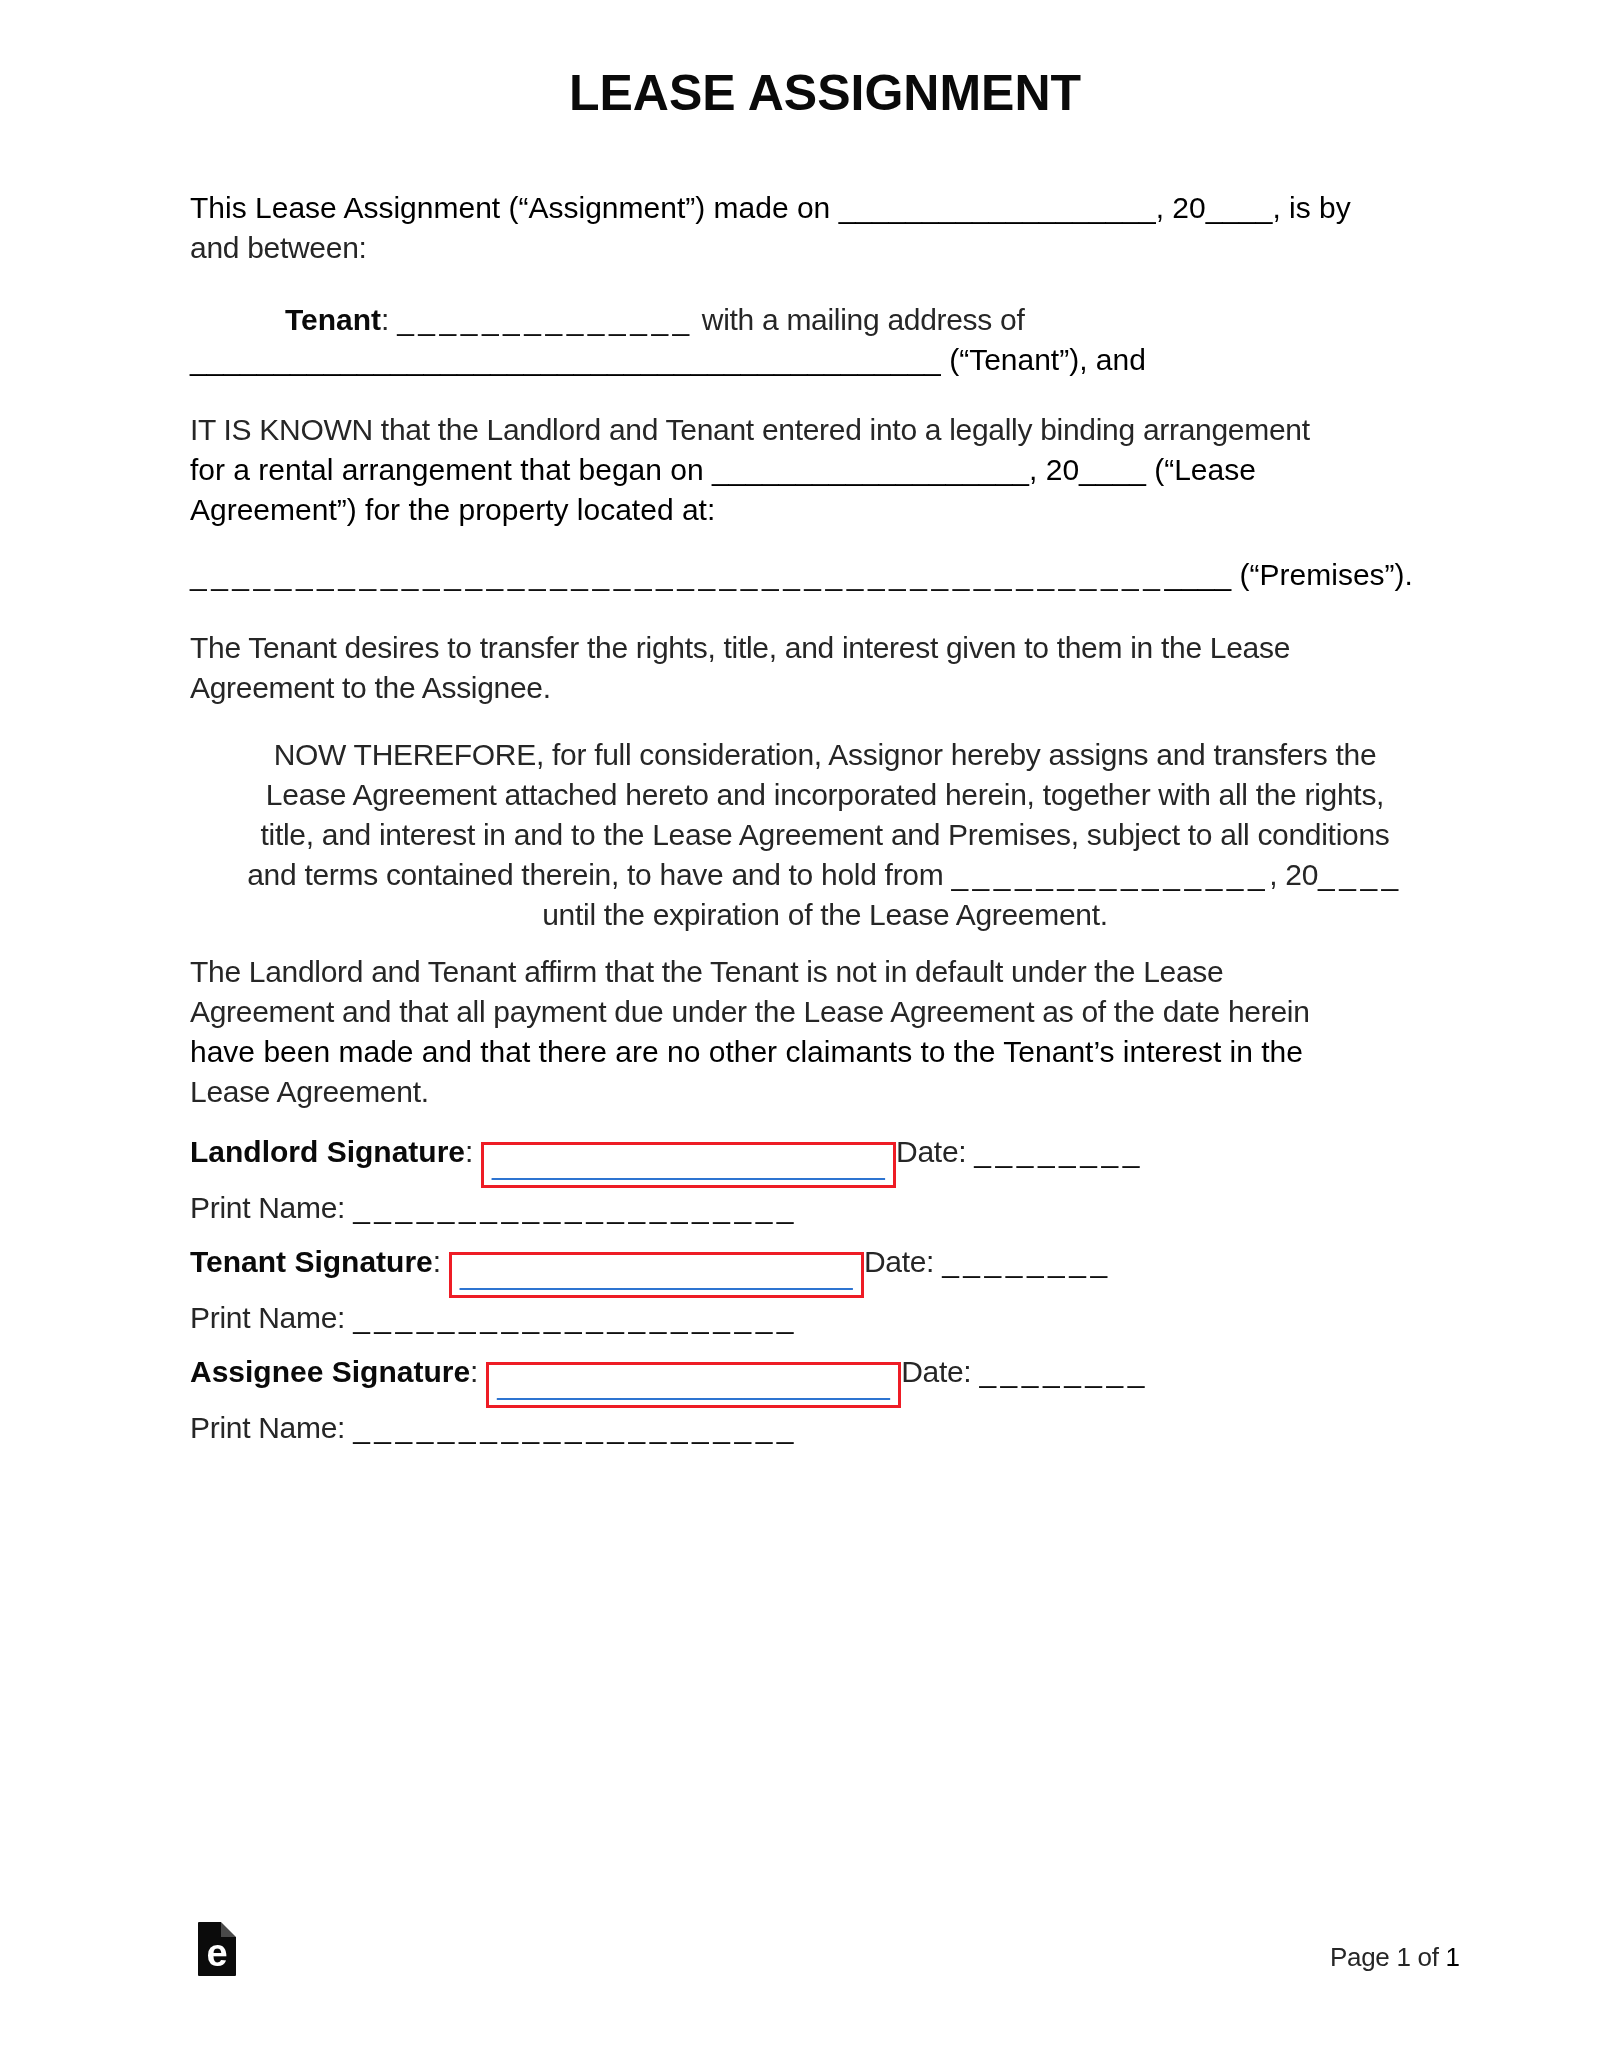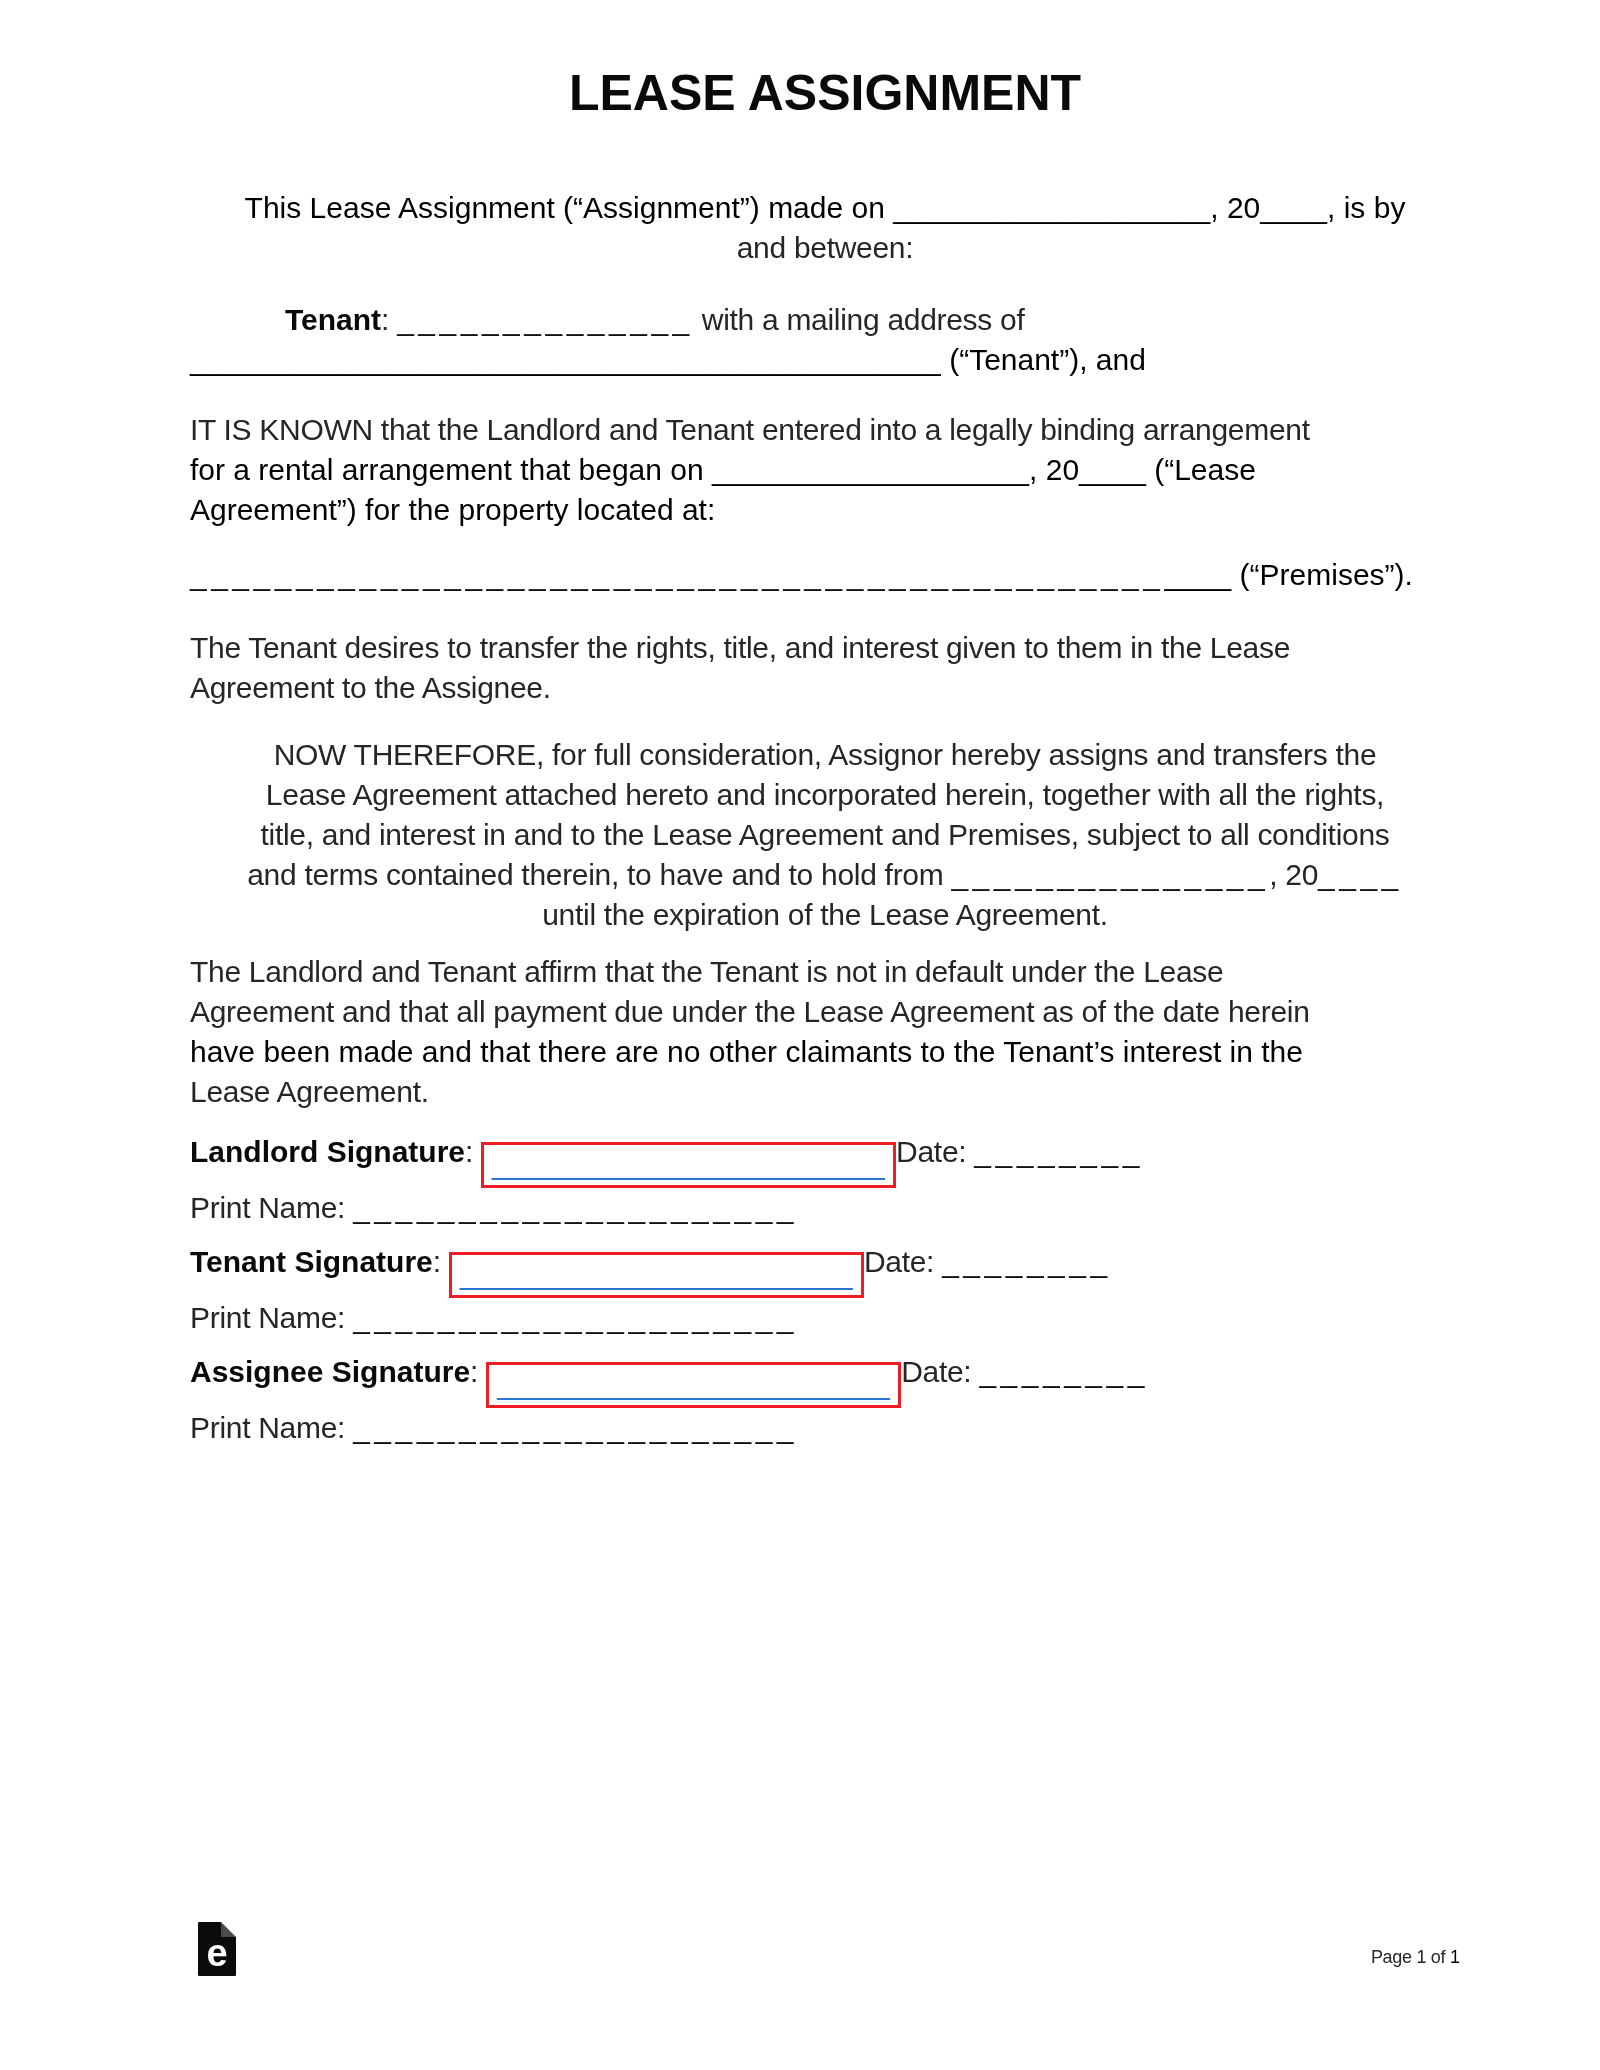--- a/index.html
+++ b/index.html
@@ -20,21 +20,21 @@
   .title {
     margin:0 0 64px 0;
     font-size:50px;
     line-height:62px;
     font-weight:bold;
     text-align:center;
     color:#0a0a0a;
   }
   .para { margin:0; }
   .indent { text-indent:95px; }
-  .mb32 { margin-bottom:32px;text-align:center; }
+  .mb32 { margin-bottom:32px; }
   .mb30 { margin-bottom:30px; }
   .mb25 { margin-bottom:25px; }
   .mb33 { margin-bottom:33px; }
   .mb27 { margin-bottom:27px; }
   .mb17 { margin-bottom:17px;text-align:center; }
   .mb20 { margin-bottom:20px; }
   .mb14 { margin-bottom:14px; }
 
   
   .reg  { color:#000000; }
@@ -83,21 +83,21 @@
     text-align:center;
     color:#ffffff;
     font-weight:bold;
     font-size:38px;
     line-height:46px;
   }
   .page-label {
     position:absolute;
     right:140px;
     top:1941px;
-    font-size:18px;
+    font-size:26px;
     line-height:32px;
     white-space:pre;
   }
 </style>
 </head>
 <body>
 
 <div class="page">
 
   <h1 class="title">LEASE ASSIGNMENT</h1>

